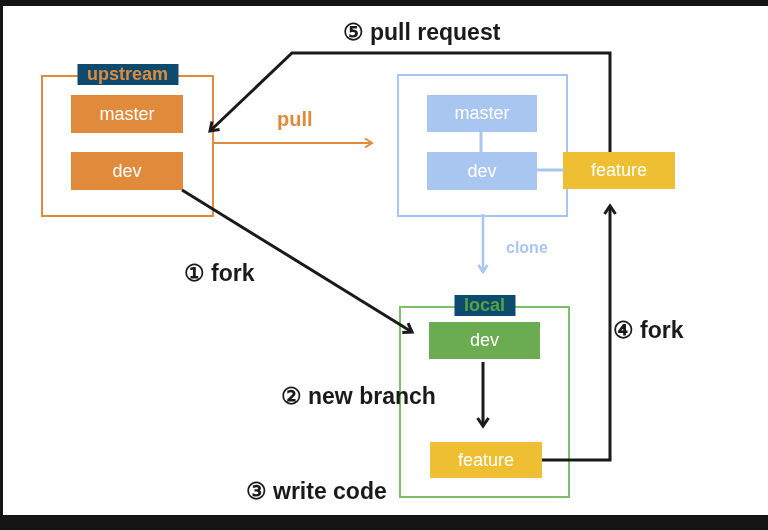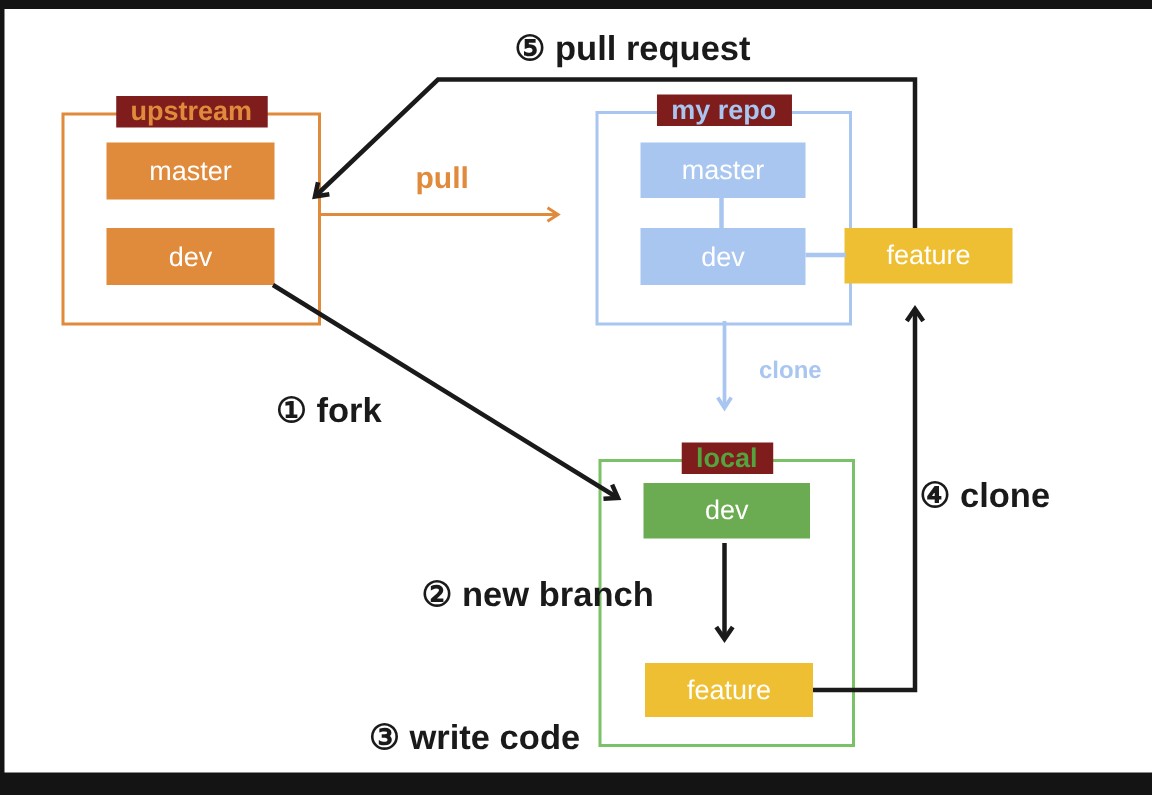--- a/index.html
+++ b/index.html
@@ -1,21 +1,21 @@
 <!DOCTYPE html>
 <html><head>
 <meta charset="utf-8">
 <style>
   html,body{margin:0;padding:0;background:#111;}
   .stage{position:relative;width:768px;height:530px;background:#141414;overflow:hidden;
          font-family:"Liberation Sans",sans-serif;}
   .panel{position:absolute;left:3px;top:6px;width:765px;height:509px;background:#ffffff;}
   .group{position:absolute;border:2px solid;z-index:1;}
   .group-title{position:absolute;top:-13px;left:50%;transform:translateX(-50%);
-               background:#7f1d1d;padding:0 10px;font-weight:bold;font-size:18px;white-space:nowrap;}
+               background:#0c4a6e;padding:0 10px;font-weight:bold;font-size:18px;white-space:nowrap;}
   .node{position:absolute;display:flex;align-items:center;justify-content:center;
         color:#ffffff;font-size:18px;z-index:2;}
   .label{position:absolute;font-weight:bold;color:#1a1a1a;font-size:23px;z-index:4;white-space:nowrap;}
   .overlay{position:absolute;left:0;top:0;width:768px;height:530px;z-index:3;}
 
   
   #g-upstream{left:41px;top:75px;width:169px;height:138px;border-color:#e08a3c;}
   #g-upstream .group-title{color:#e08a3c;}
   #n-up-master{left:28px;top:18px;width:112px;height:38px;background:#e08a3c;}
   #n-up-dev{left:28px;top:75px;width:112px;height:38px;background:#e08a3c;}
@@ -50,21 +50,20 @@
 <div class="stage">
   <div class="panel"></div>
 
   <div class="group" id="g-upstream">
     <span class="group-title">upstream</span>
     <div class="node" id="n-up-master">master</div>
     <div class="node" id="n-up-dev">dev</div>
   </div>
 
   <div class="group" id="g-myrepo">
-    <span class="group-title">my repo</span>
     <div class="node" id="n-my-master">master</div>
     <div class="node" id="n-my-dev">dev</div>
   </div>
 
   <div class="node" id="n-feature-remote">feature</div>
 
   <div class="group" id="g-local">
     <span class="group-title">local</span>
     <div class="node" id="n-loc-dev">dev</div>
     <div class="node" id="n-loc-feature">feature</div>
@@ -98,14 +97,14 @@
 
     <path d="M542,460 L610,460 L610,206" fill="none" stroke="#1a1a1a" stroke-width="3" marker-end="url(#ah-black)"></path>
   </svg>
 
   <span class="label" id="l-pullrequest">⑤ pull request</span>
   <span class="label" id="l-fork">pull</span>
   <span class="label" id="l-clone">clone</span>
   <span class="label" id="l-pull">① fork</span>
   <span class="label" id="l-newbranch">② new branch</span>
   <span class="label" id="l-writecode">③ write code</span>
-  <span class="label" id="l-push">④ clone</span>
+  <span class="label" id="l-push">④ fork</span>
 </div>
 
 </body></html>

